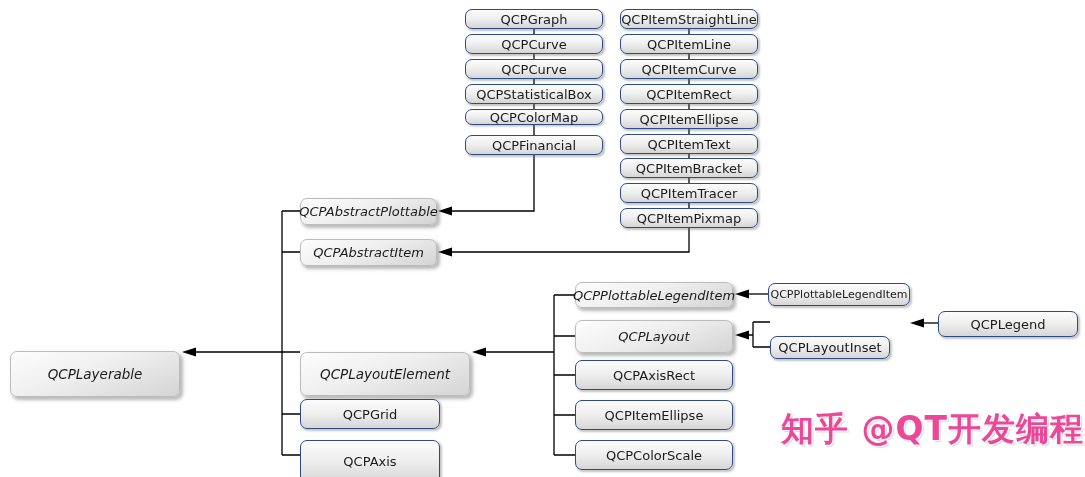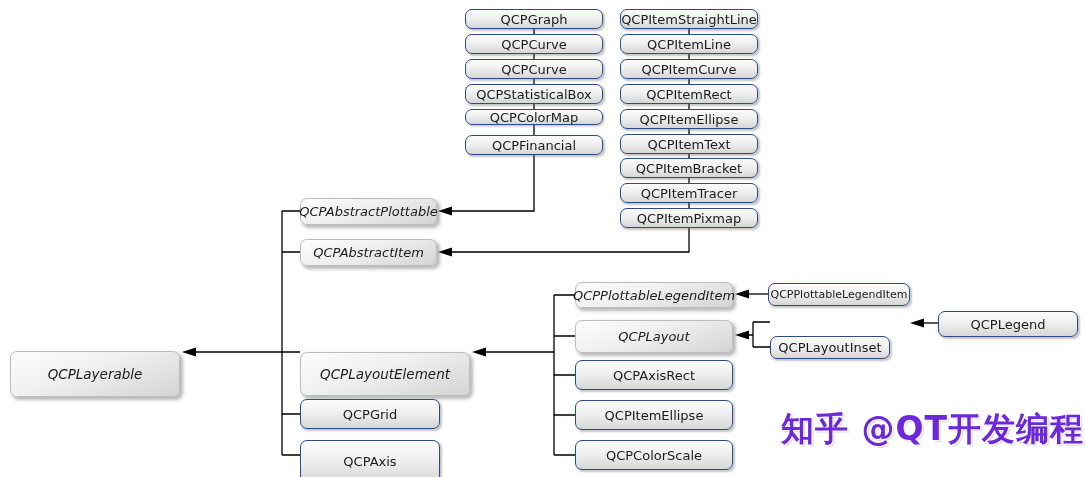--- a/index.html
+++ b/index.html
@@ -35,21 +35,21 @@
   }
   .small { font-size:11px; }
   .big { font-size:13.5px;margin-top:22px; }
   .watermark {
     position:absolute;
     left:781px; top:407px;
     z-index:1;
     font-size:33px;
     font-weight:600;
     letter-spacing:1px;
-    color:#6d28d9;
+    color:#ec4899;
     text-shadow:1px 1px 0 #ffffff, 2px 2px 1px rgba(185,185,185,0.55);
   }
 </style>
 </head>
 <body>
 
 <div id="stage">
 
   <svg id="edges" width="1085" height="477" viewBox="0 0 1085 477">
     <g stroke="#000000" stroke-width="1.3" fill="none">

